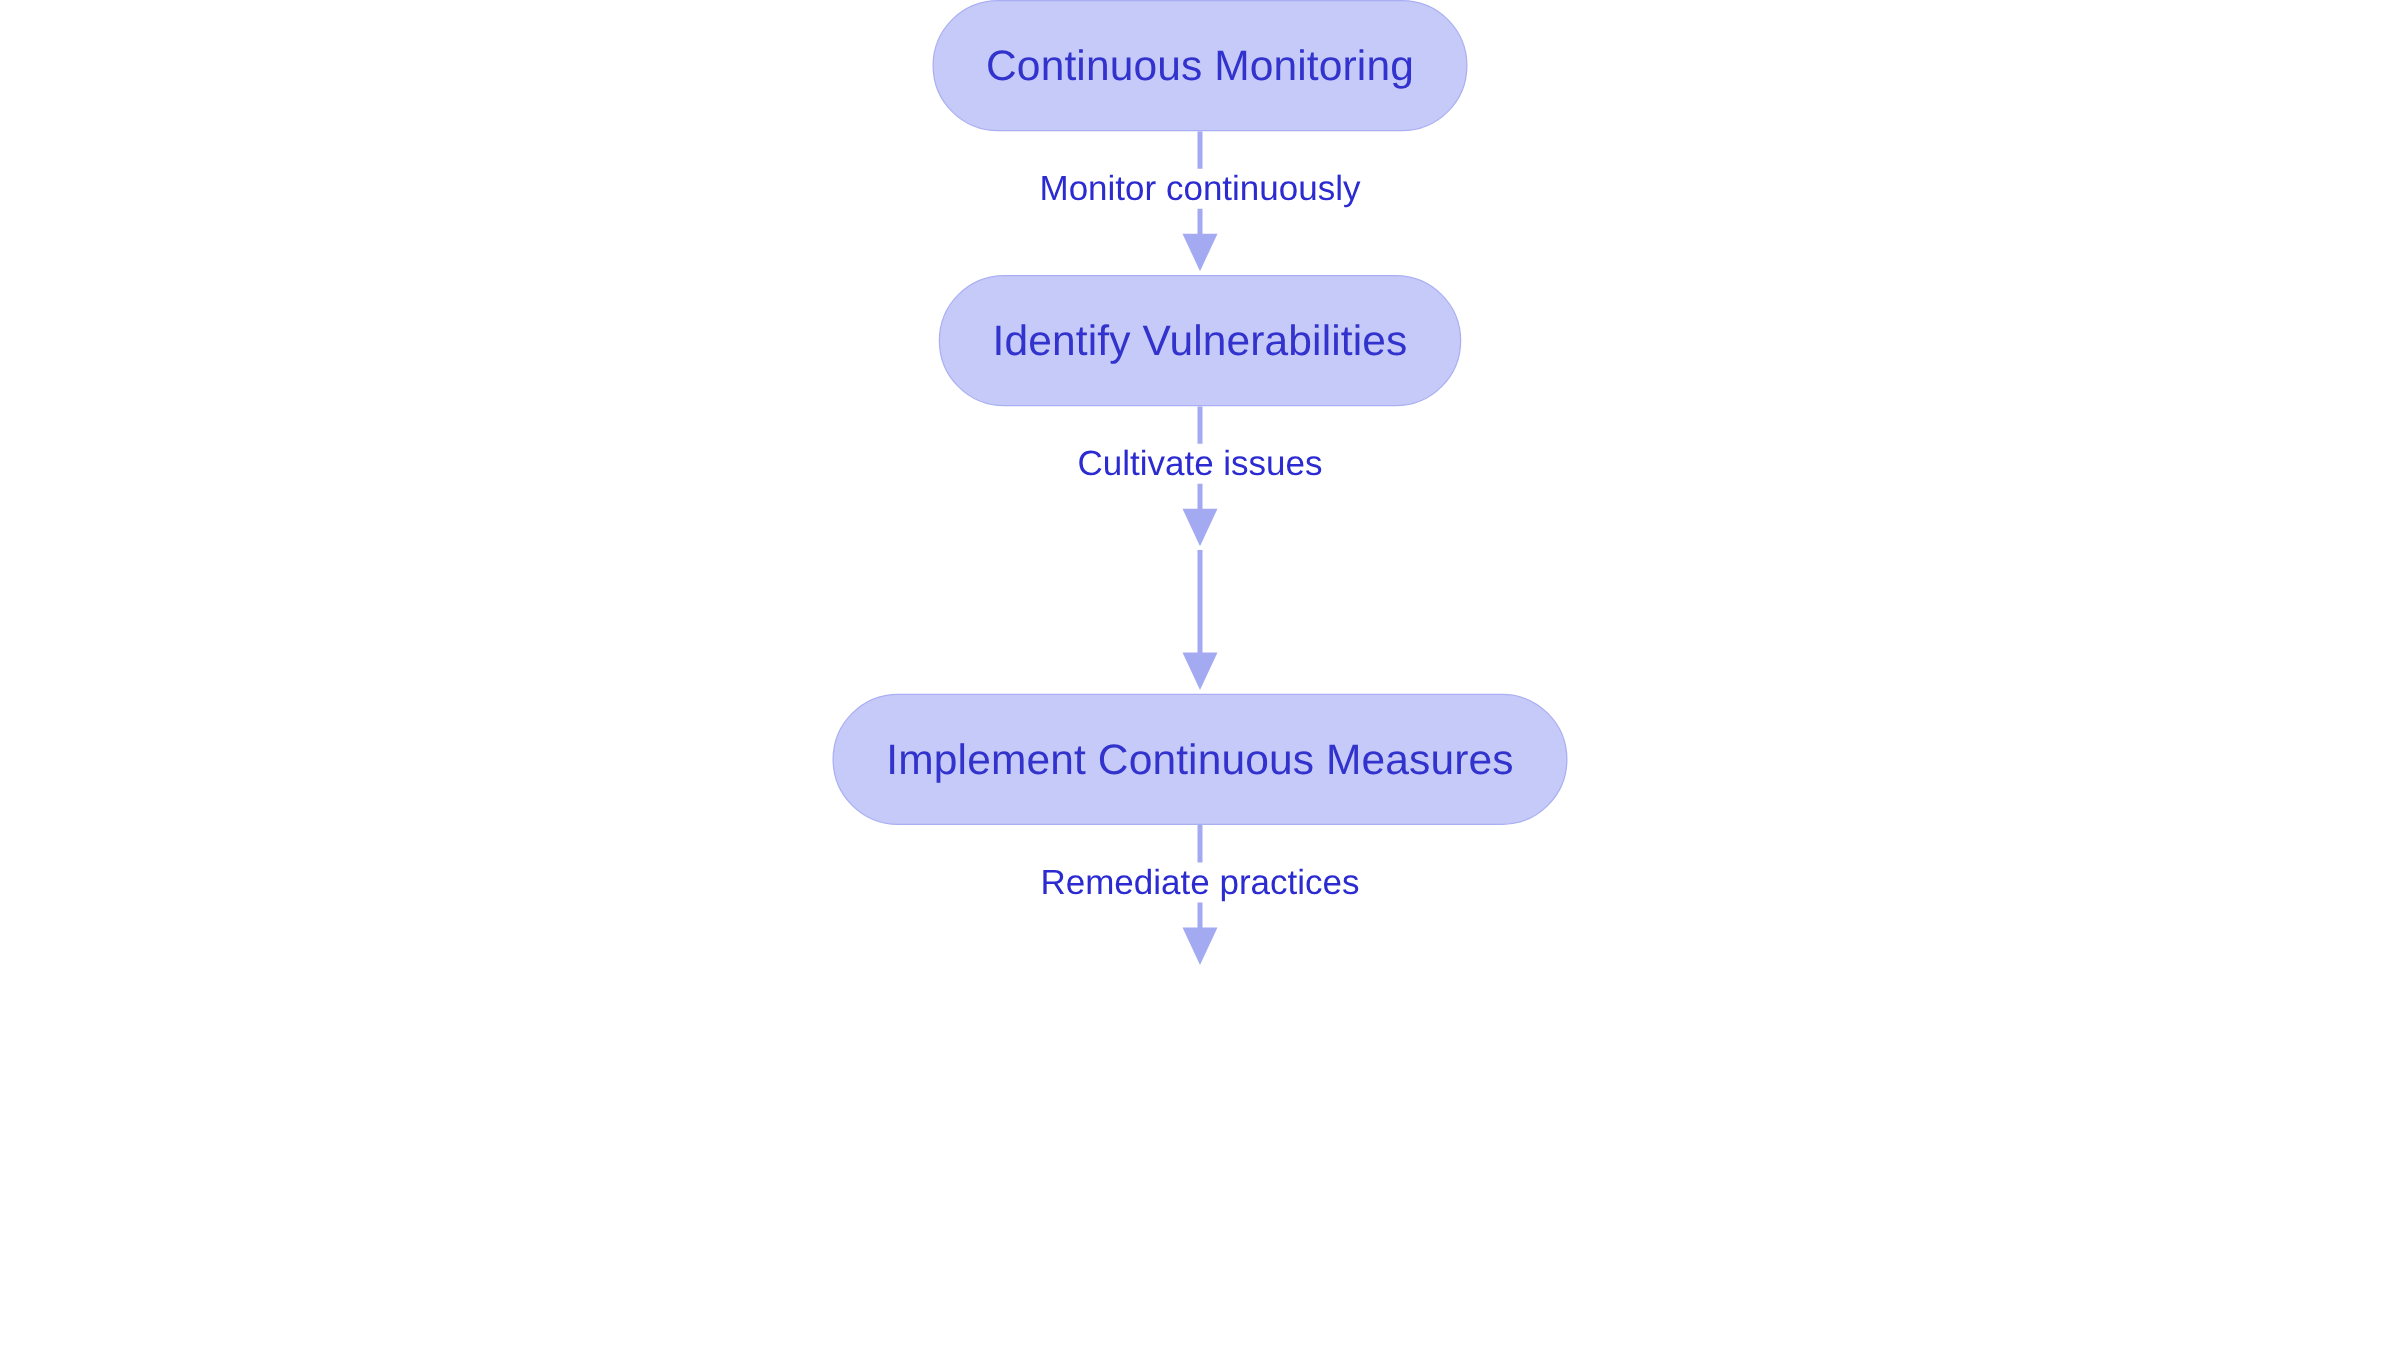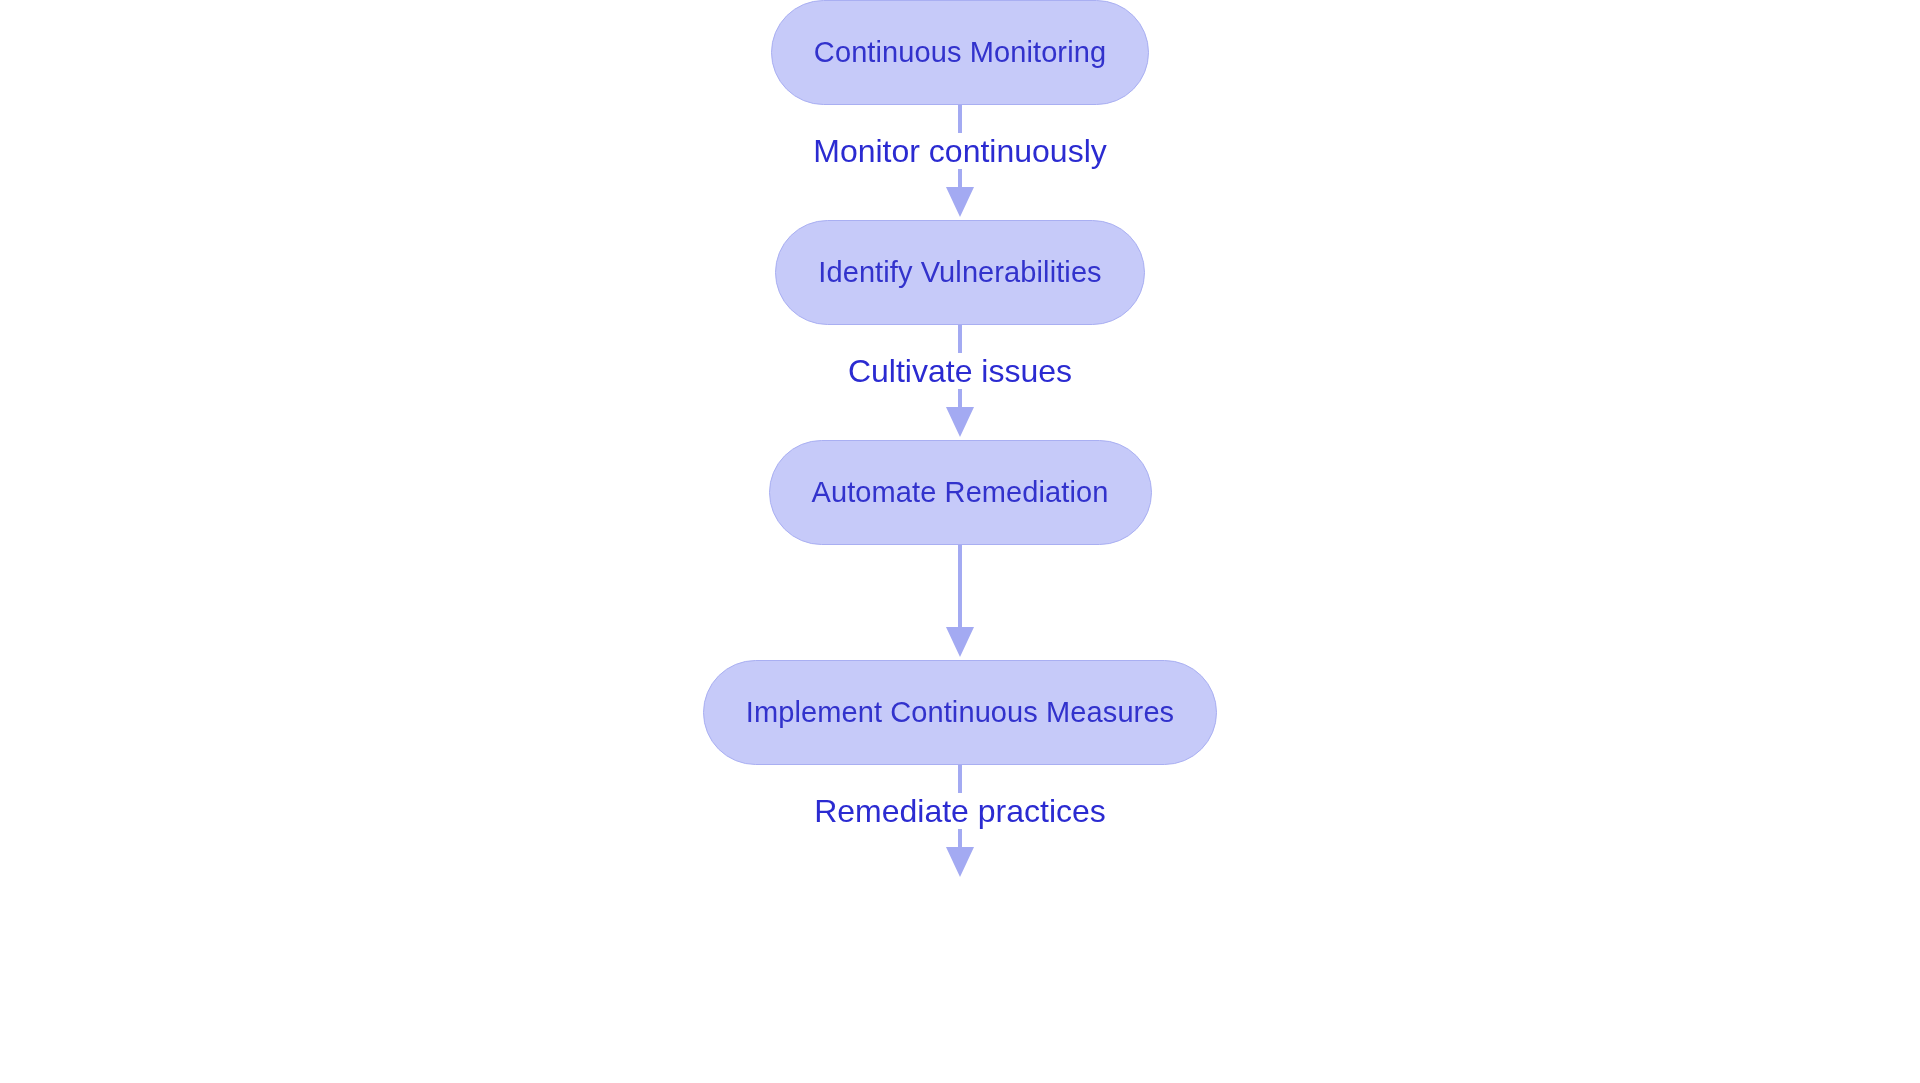--- a/index.html
+++ b/index.html
@@ -42,21 +42,21 @@
     display: flex;
     align-items: center;
     justify-content: center;
     padding: 0 42px;
     border-radius: 54px;
     background: #c6caf9;
     border: 1.6px solid #a9aff2;
     white-space: nowrap;
   }
   .node-label {
-    font-size: 29px;
+    font-size: 34px;
     line-height: 1;
     color: #3232cc;
     letter-spacing: 0.1px;
   }
 
   
   .edge {
     position: relative;
     width: 520px;
     height: 115px;
@@ -69,21 +69,21 @@
     left: 50%;
     top: 0;
     transform: translateX(-50%);
     width: 520px;
     height: 115px;
     pointer-events: none;
   }
   .edge-label {
     position: relative;
     z-index: 2;
-    font-size: 32px;
+    font-size: 28px;
     line-height: 1;
     color: #2b2bd1;
     background: #ffffff;
     padding: 2px 6px;
     margin-bottom: 24px;
     white-space: nowrap;
   }
 </style>
 </head>
 <body>
@@ -108,23 +108,20 @@
     </div>
 
     <div class="edge">
       <svg class="edge-line" viewBox="0 0 520 115" width="520" height="115">
         <line x1="260" y1="0" x2="260" y2="90" stroke="#a3aaf2" stroke-width="4"></line>
         <polygon points="260,112 246,82 274,82" fill="#a3aaf2"></polygon>
       </svg>
       <span class="edge-label">Cultivate issues</span>
     </div>
 
-    <div class="node">
-      <span class="node-label">Automate Remediation</span>
-    </div>
 
     <div class="edge">
       <svg class="edge-line" viewBox="0 0 520 115" width="520" height="115">
         <line x1="260" y1="0" x2="260" y2="90" stroke="#a3aaf2" stroke-width="4"></line>
         <polygon points="260,112 246,82 274,82" fill="#a3aaf2"></polygon>
       </svg>
     </div>
 
     <div class="node">
       <span class="node-label">Implement Continuous Measures</span>

